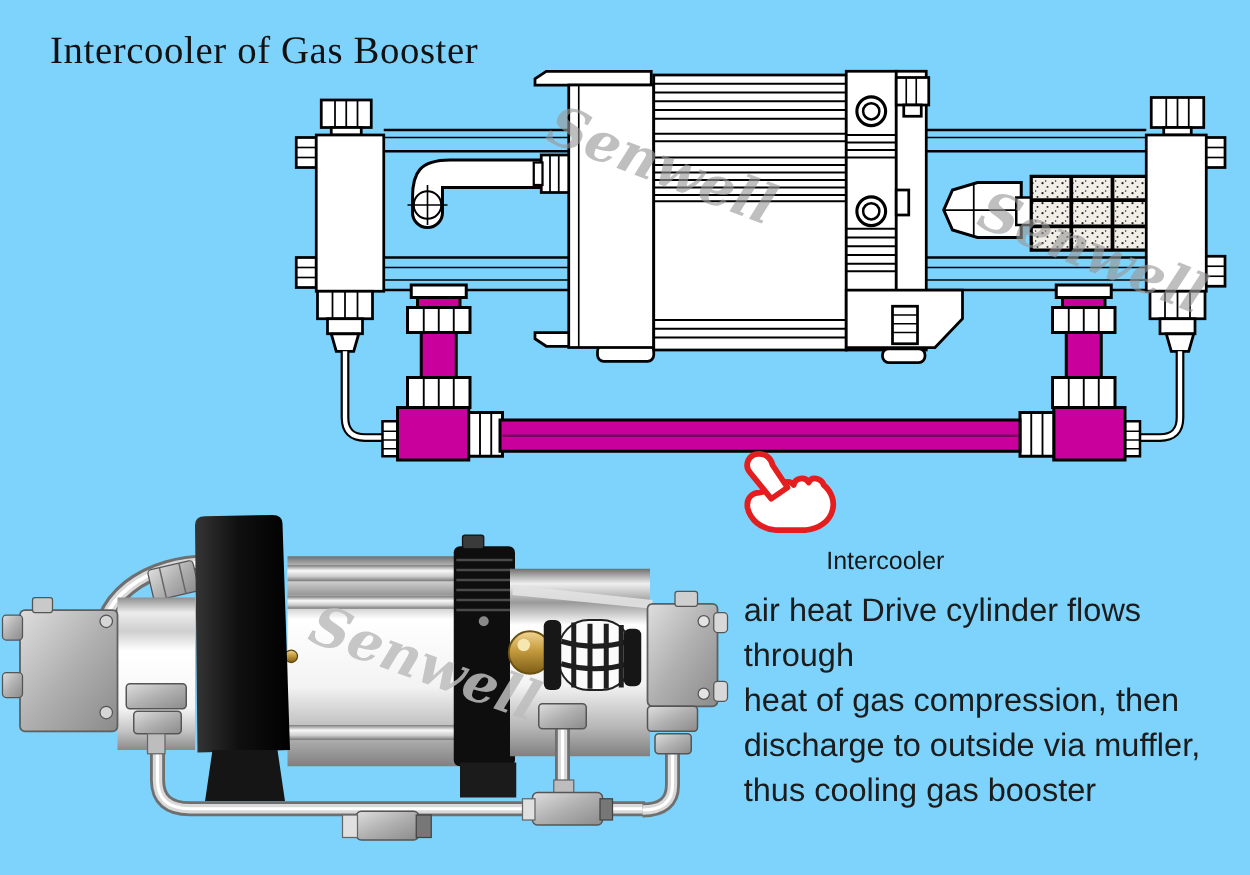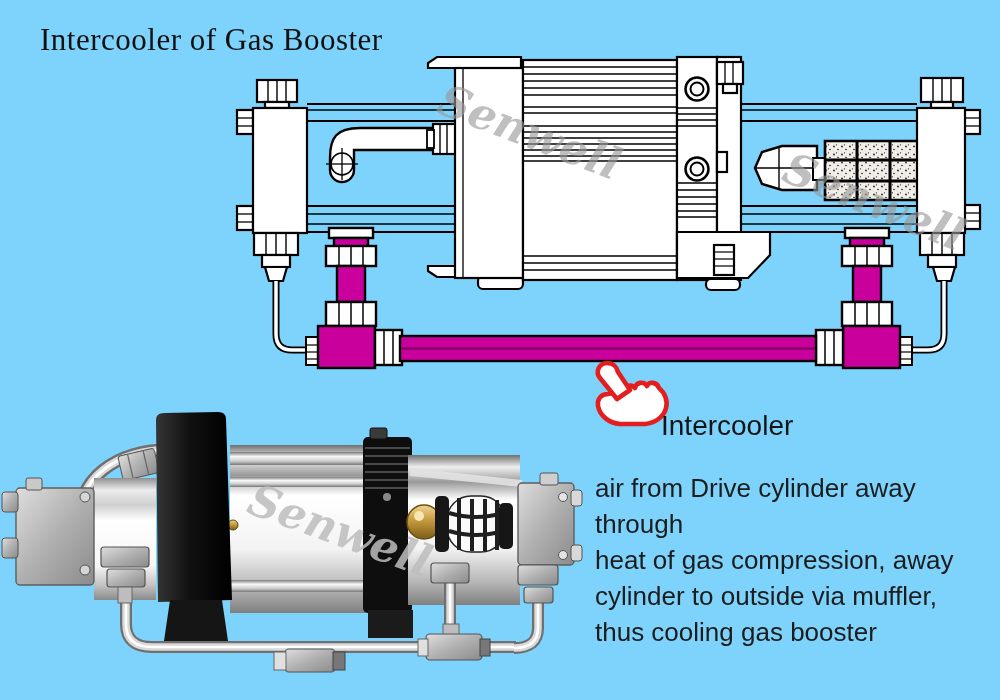--- a/index.html
+++ b/index.html
@@ -1,20 +1,20 @@
 <!DOCTYPE html>
 <html><head>
 <meta charset="utf-8">
 <style>
   html,body{margin:0;padding:0;background:#fff;}
   .page{position:relative;width:1000px;height:700px;background:#7dd3fc;overflow:hidden;
         font-family:"Liberation Sans",sans-serif;}
   .title{position:absolute;left:40px;top:22px;font-family:"Liberation Serif",serif;
          font-size:31px;color:#111;letter-spacing:.5px;}
-  .callout-label{position:absolute;left:661px;top:410px;font-size:28px;color:#151515;}
+  .callout-label{position:absolute;left:661px;top:438px;font-size:20px;color:#151515;}
   .desc{position:absolute;left:595px;top:470px;width:400px;font-size:26px;
         line-height:36px;color:#1c1c1c;}
   svg{position:absolute;left:0;top:0;}
   .wm{font-family:"DejaVu Serif",serif;font-style:italic;font-weight:bold;font-size:44px;}
 </style>
 </head>
 <body>
 
 <div class="page">
 
@@ -373,19 +373,19 @@
         <rect x="333" y="652" width="12" height="18" fill="#777" stroke="#444" stroke-width="1"></rect>
       </g>
 
       <text class="wm" x="245" y="512" fill="#bdbdbd" opacity="0.85" transform="rotate(20 245 512)">Senwell</text>
     </g>
   </svg>
 
   <div class="callout-label">Intercooler</div>
 
   <div class="desc">
-    <div>air from Drive cylinder away through</div>
-    <div>heat of gas compression, away</div>
-    <div>cylinder to outside via muffler,</div>
+    <div>air heat Drive cylinder flows through</div>
+    <div>heat of gas compression, then</div>
+    <div>discharge to outside via muffler,</div>
     <div>thus cooling gas booster</div>
   </div>
 
 </div>
 
 </body></html>

